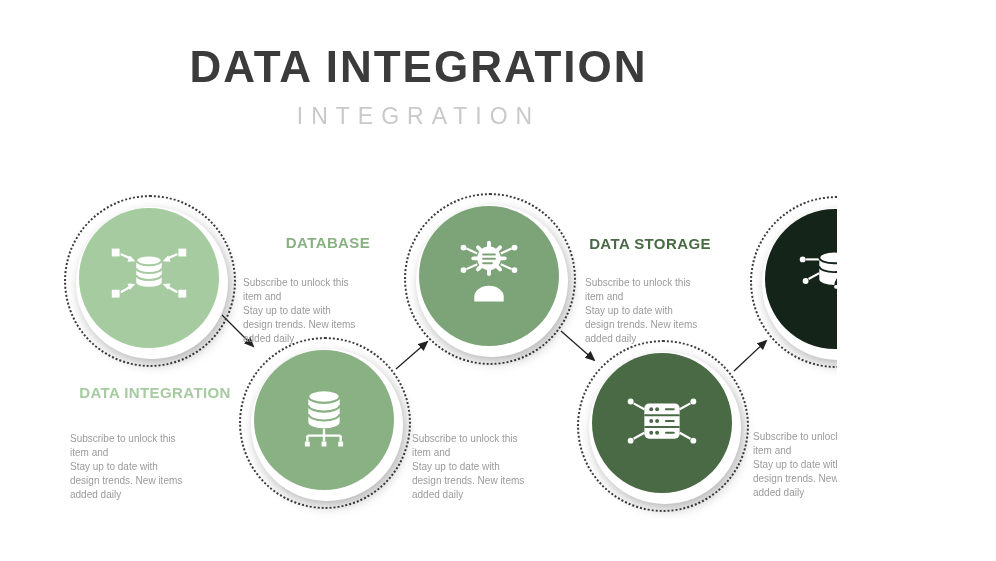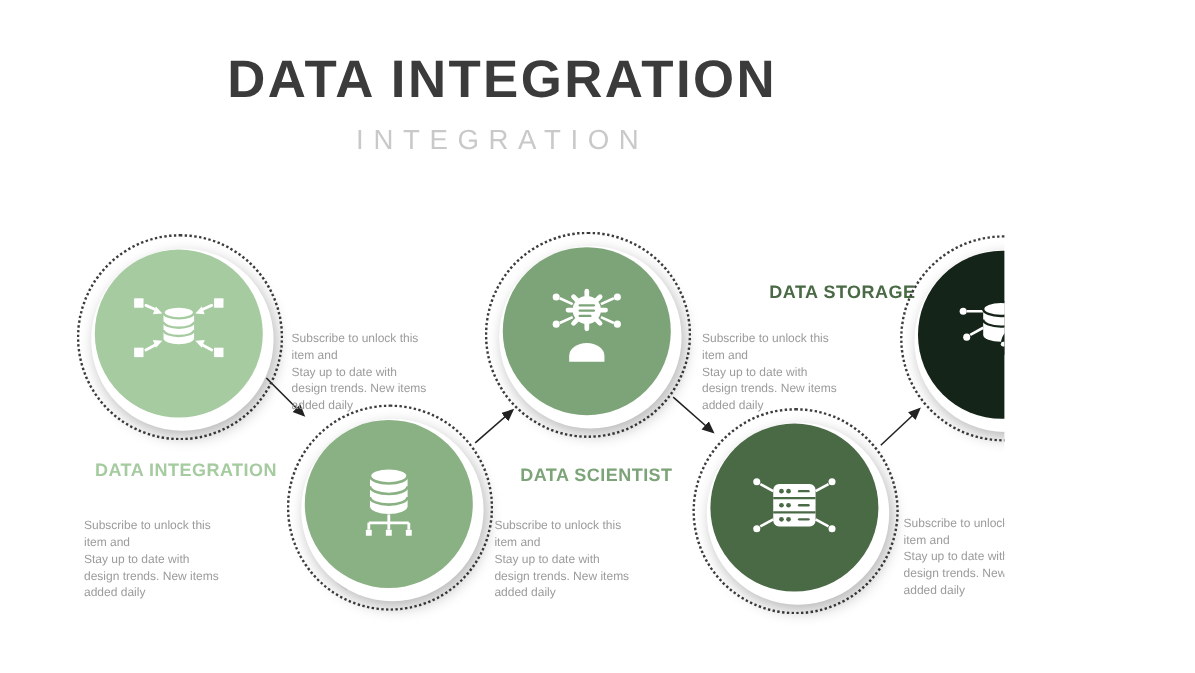--- a/index.html
+++ b/index.html
@@ -24,21 +24,21 @@
   .n2{left:237px;top:335px;}
   .n3{left:402px;top:191px;}
   .n4{left:575px;top:338px;}
   .n5{left:748px;top:194px;}
 
   .step-label{position:absolute;width:220px;text-align:center;font-size:15px;
         font-weight:bold;letter-spacing:0.4px;}
   .l1{left:45px;top:384px;}
   .l2{left:218px;top:234px;}
   .l3{left:387px;top:388px;}
-  .l4{left:592px;top:235px;}
+  .l4{left:540px;top:235px;}
   .l5{left:728px;top:390px;}
 
   .step-desc{position:absolute;width:170px;text-align:left;font-size:10px;
         line-height:1.4;color:#9b9b9b;white-space:pre-line;}
   .d1{left:70px;top:432px;}
   .d2{left:243px;top:276px;}
   .d3{left:412px;top:432px;}
   .d4{left:585px;top:276px;}
   .d5{left:753px;top:430px;}
 
@@ -122,20 +122,21 @@
           <line x1="33" y1="66" x2="33" y2="72"></line>
           <line x1="50" y1="66" x2="50" y2="72"></line>
           <line x1="67" y1="66" x2="67" y2="72"></line>
         </g>
         <rect x="30.5" y="72" width="5" height="5" fill="#fff"></rect>
         <rect x="47.5" y="72" width="5" height="5" fill="#fff"></rect>
         <rect x="64.5" y="72" width="5" height="5" fill="#fff"></rect>
       </svg>
     </div>
   </div>
+  <div class="step-label l2" style="color: rgb(138, 177, 131);">DATABASE</div>
   <div class="step-desc d2">Subscribe to unlock this
 item and
 Stay up to date with
 design trends. New items
 added daily</div>
 
   <div class="node n3">
     <div class="ring"></div>
     <div class="white"></div>
     <div class="disc" style="background: rgb(125, 164, 120);">
@@ -163,21 +164,20 @@
           <line x1="62" y1="27" x2="73" y2="22"></line>
           <line x1="62" y1="38" x2="73" y2="43"></line>
         </g>
         <circle cx="24" cy="21" r="3" fill="#fff"></circle>
         <circle cx="24" cy="44" r="3" fill="#fff"></circle>
         <circle cx="76" cy="21" r="3" fill="#fff"></circle>
         <circle cx="76" cy="44" r="3" fill="#fff"></circle>
       </svg>
     </div>
   </div>
-  <div class="step-label l3" style="color: rgb(125, 164, 120);">DATA SCIENTIST</div>
   <div class="step-desc d3">Subscribe to unlock this
 item and
 Stay up to date with
 design trends. New items
 added daily</div>
 
   <div class="node n4">
     <div class="ring"></div>
     <div class="white"></div>
     <div class="disc" style="background: rgb(74, 106, 70);">

